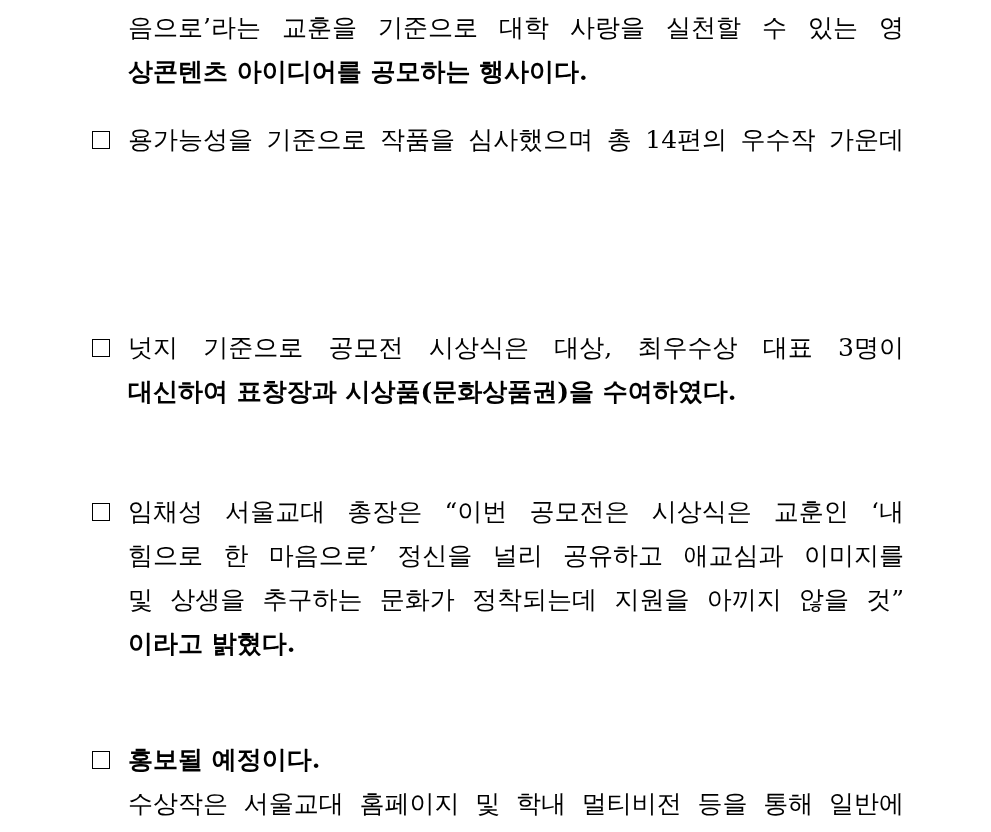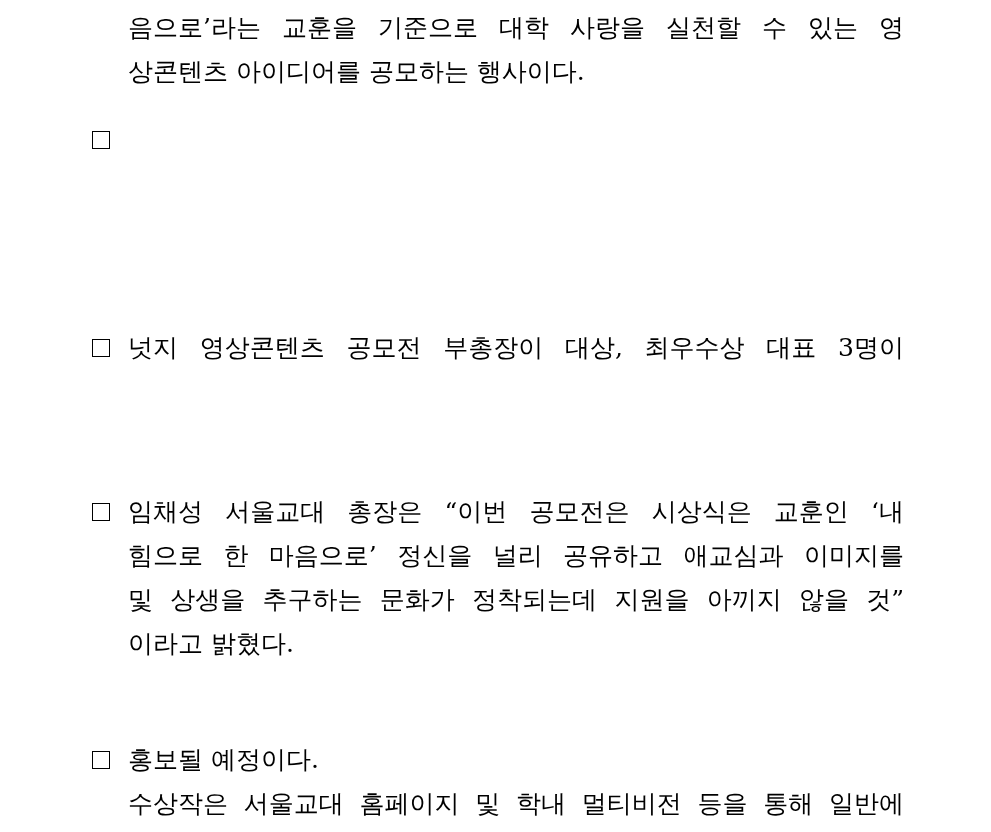--- a/index.html
+++ b/index.html
@@ -44,44 +44,47 @@
     height: 44px;
     line-height: 44px;
     font-size: 25px;
     white-space: nowrap;
     text-align: justify;
     text-align-last: justify;
     letter-spacing: 0px;
   }
   .line.last {
     text-align-last: left;
+    font-weight: bold;
   }
 </style>
 </head>
 <body>
 
 <div class="doc">
 
   <div class="para" style="top:6px;">
     <div class="lines" style="top:0;">
       <span class="line">음으로’라는 교훈을 기준으로 대학 사랑을 실천할 수 있는 영</span>
       <span class="line last">상콘텐츠 아이디어를 공모하는 행사이다.</span>
     </div>
   </div>
 
   <div class="para" style="top:118px;">
     <div class="bullet" style="top:13px;"></div>
     <div class="lines" style="top:0;">
+      <span class="line">용가능성을 기준으로 작품을 심사했으며 총 14편의 우수작 가운데</span>
     </div>
   </div>
 
   <div class="para" style="top:326px;">
     <div class="bullet" style="top:13px;"></div>
     <div class="lines" style="top:0;">
-      <span class="line">넛지 영상콘텐츠 공모전 부총장이 대상, 최우수상 대표 3명이</span>
+      <span class="line">넛지 기준으로 공모전 시상식은 대상, 최우수상 대표 3명이</span>
+      <span class="line last">대신하여 표창장과 시상품(문화상품권)을 수여하였다.</span>
     </div>
   </div>
 
   <div class="para" style="top:490px;">
     <div class="bullet" style="top:13px;"></div>
     <div class="lines" style="top:0;">
       <span class="line">임채성 서울교대 총장은 “이번 공모전은 시상식은 교훈인 ‘내</span>
       <span class="line">힘으로 한 마음으로’ 정신을 널리 공유하고 애교심과 이미지를</span>
       <span class="line">및 상생을 추구하는 문화가 정착되는데 지원을 아끼지 않을 것”</span>
       <span class="line last">이라고 밝혔다.</span>

